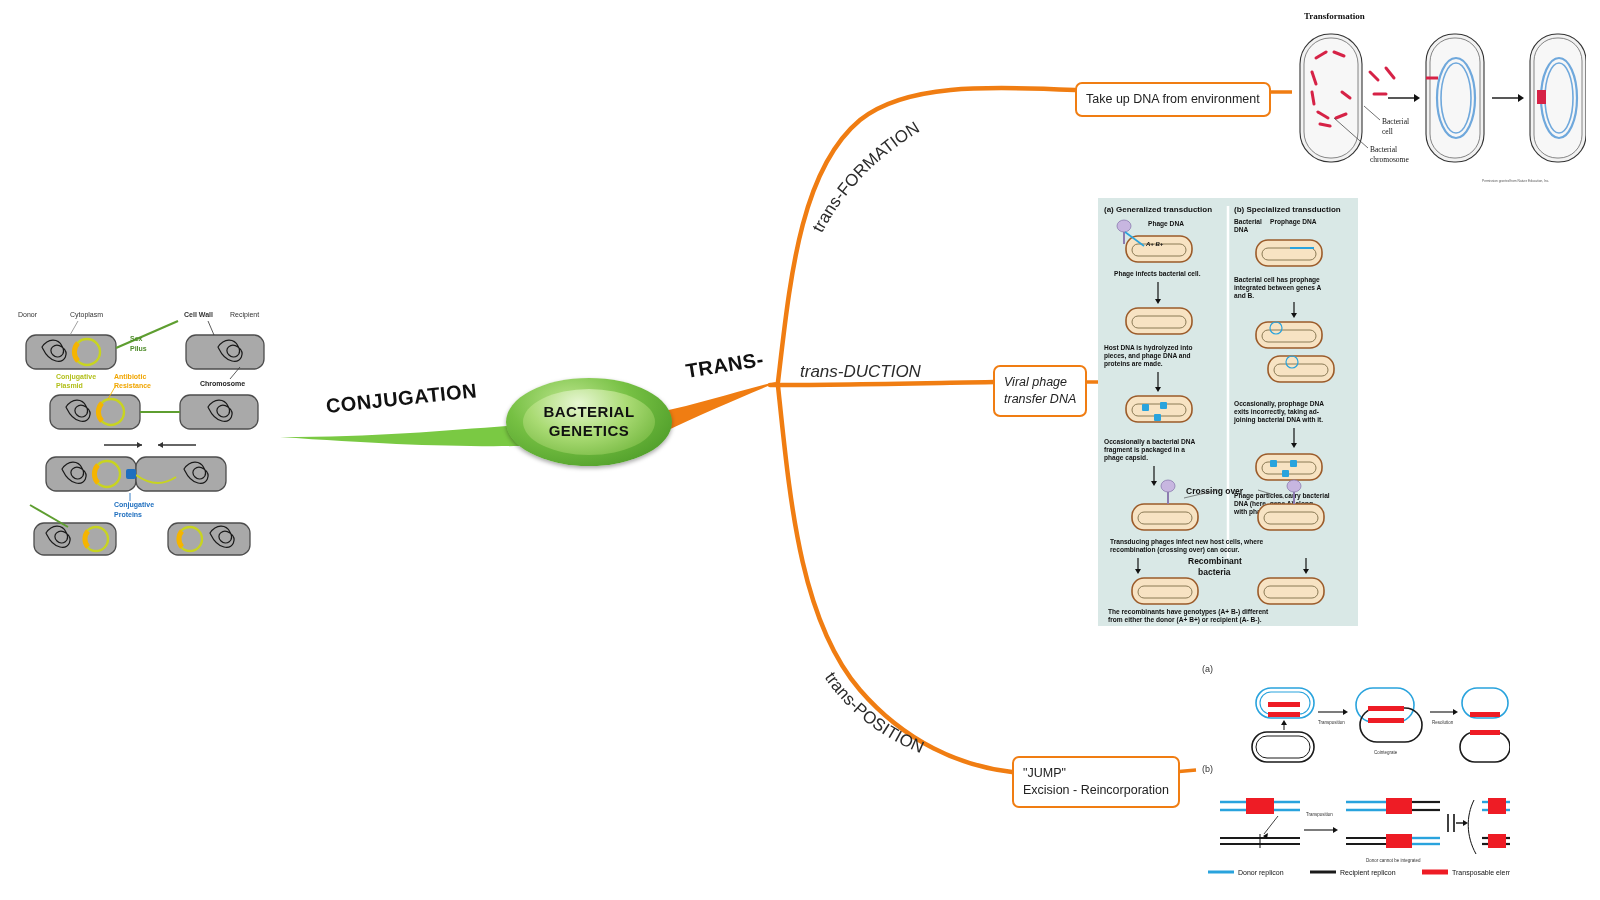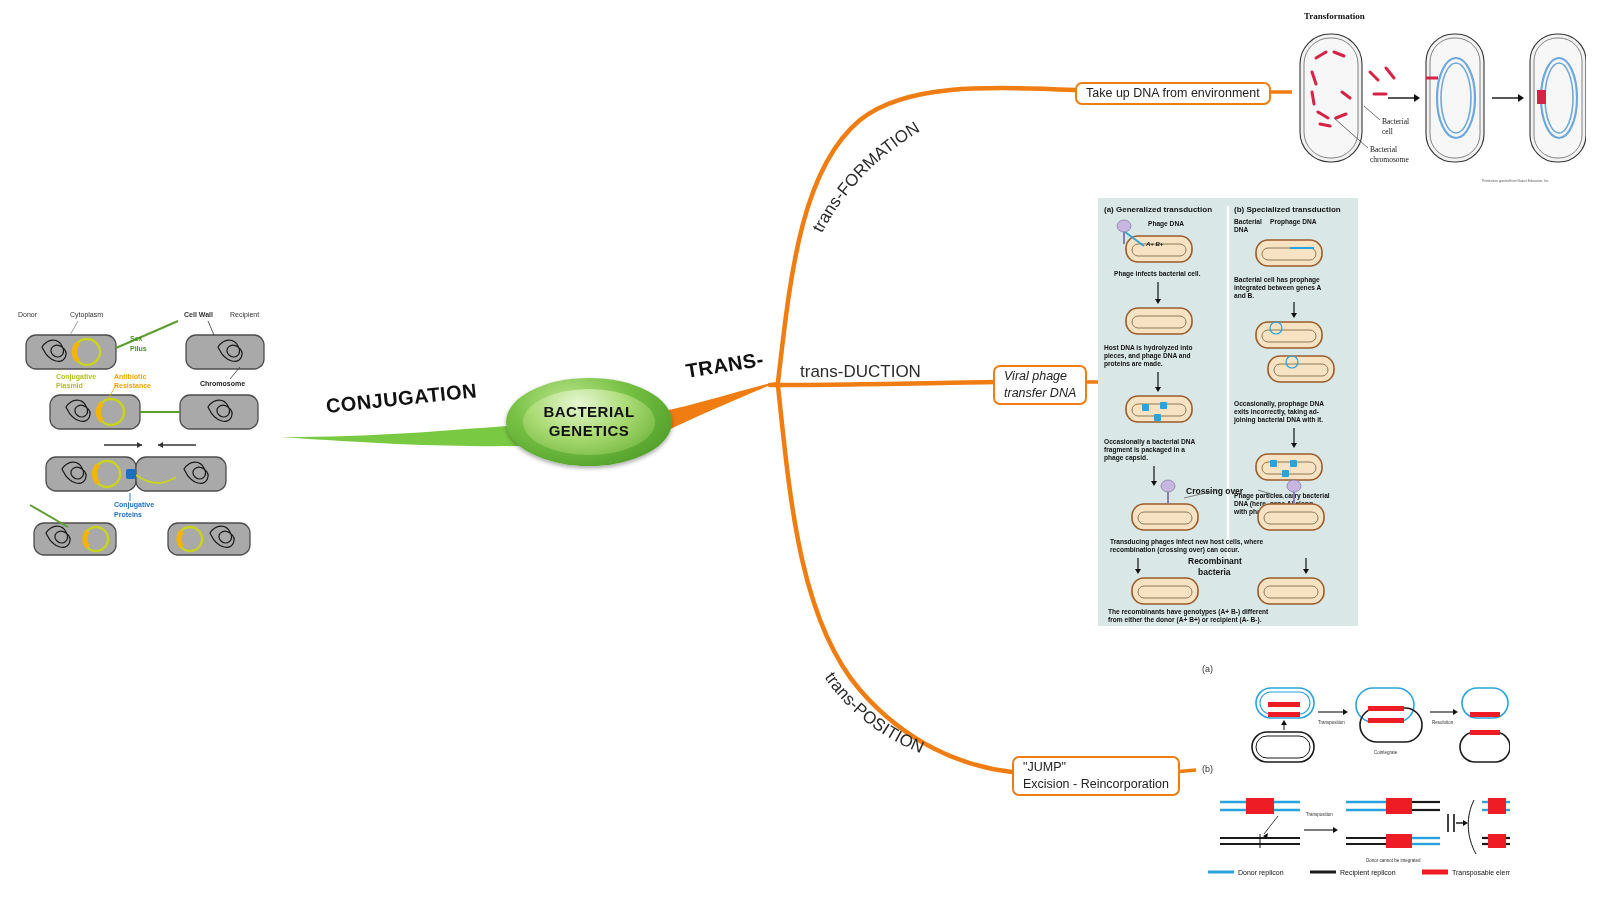--- a/index.html
+++ b/index.html
@@ -19,28 +19,28 @@
       display:flex;align-items:center;justify-content:center;flex-direction:column;}
   #central-node .label{font-weight:bold;font-size:15px;letter-spacing:.5px;
       color:#111;line-height:1.25;text-align:center;}
 
   
   .branch-label{font-size:17px;color:#2b2b2b;white-space:nowrap;}
   #label-conjugation{left:326px;top:395px;font-size:20px;font-weight:bold;
       color:#111;transform:rotate(-6deg);transform-origin:left center;letter-spacing:.5px;}
   #label-trans{left:686px;top:360px;font-size:20px;font-weight:bold;color:#111;
       transform:rotate(-9deg);transform-origin:left center;letter-spacing:.5px;}
-  #label-transduction{left:800px;top:362px;font-size:17px;}
+  #label-transduction{left:800px;top:362px;font-size:17px;font-style:italic;}
 
   .curved-label{position:absolute;width:260px;height:110px;overflow:visible;}
   .curved-label text{font-family:"Liberation Sans",sans-serif;font-size:17px;fill:#2b2b2b;}
 
   
   .callout{border:2px solid #F07D12;border-radius:7px;background:#fff;
-      padding:1px 9px;font-size:12.5px;color:#222;line-height:1.35;white-space:pre-line;}
+      padding:7px 9px;font-size:12.5px;color:#222;line-height:1.35;white-space:pre-line;}
   #callout-transformation{left:1075px;top:82px;}
   #callout-transduction{left:993px;top:365px;font-style:italic;}
   #callout-transposition{left:1012px;top:756px;}
 
   
   .panel{position:absolute;}
   .tiny{font-size:7px;}
   .cap{font-size:6.6px;font-weight:bold;fill:#111;}
   .hdr{font-size:8px;font-weight:bold;fill:#111;}
 </style>

